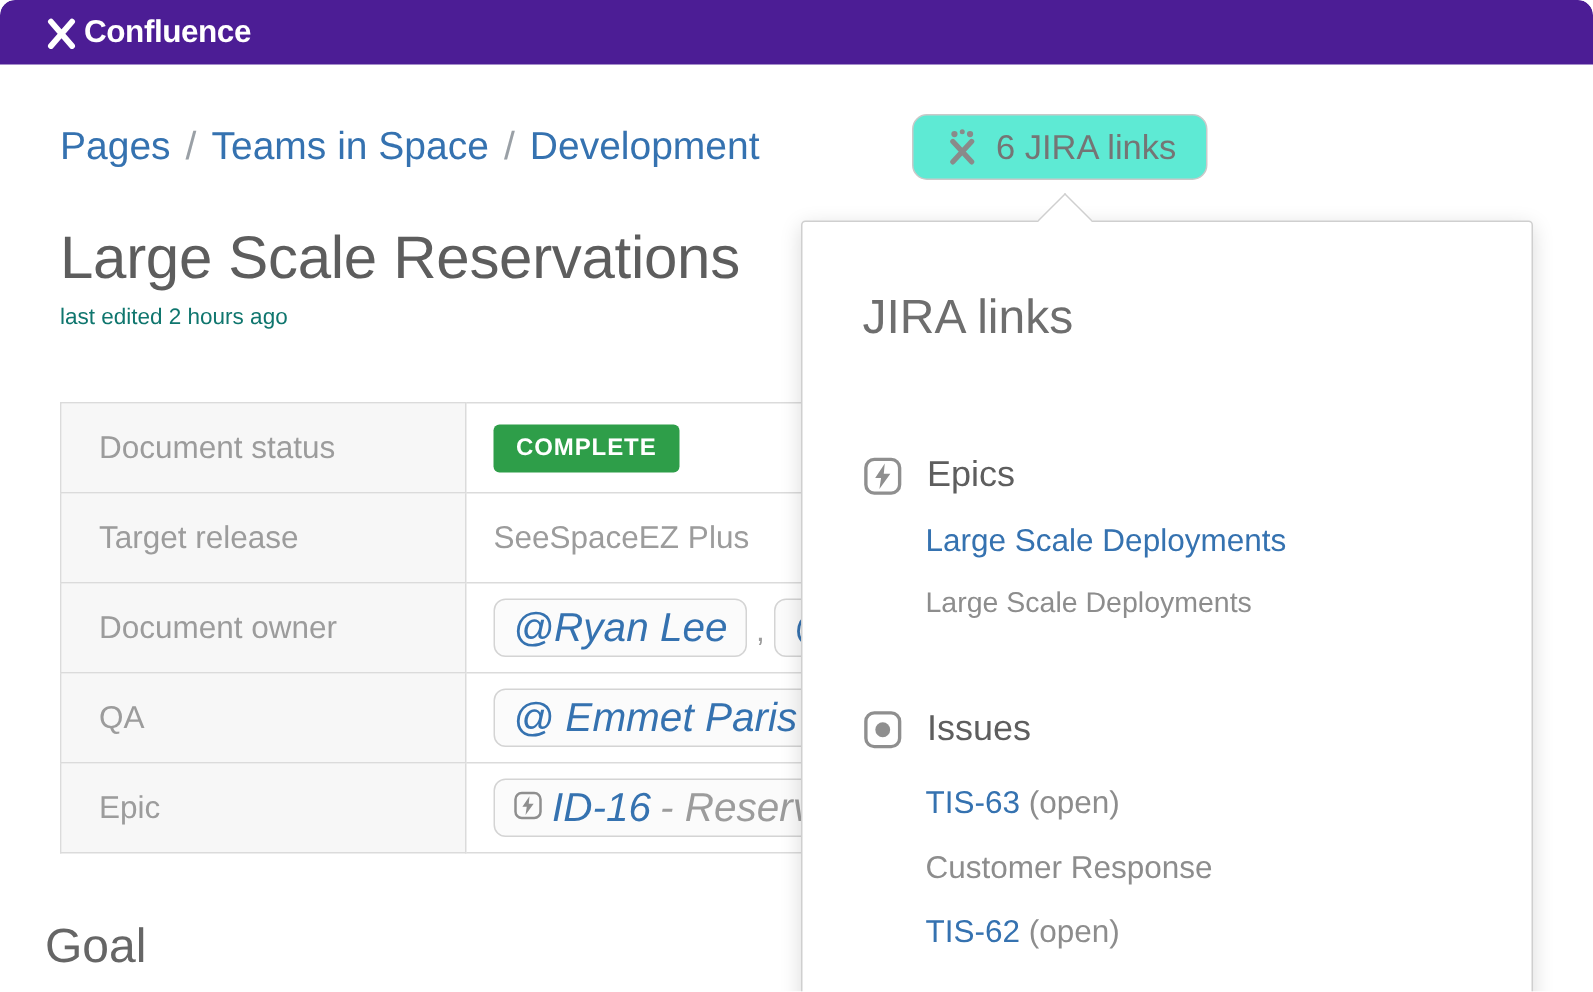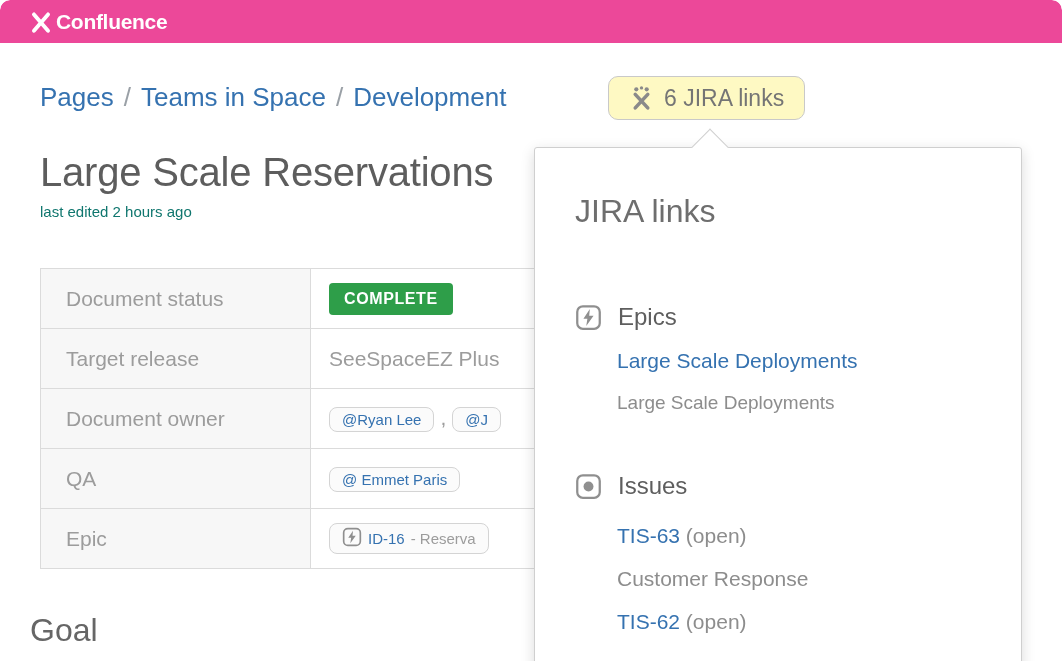--- a/index.html
+++ b/index.html
@@ -6,38 +6,38 @@
   html,body { background:#ffffff; }
   body { font-family:"Liberation Sans", sans-serif; }
   .screen{
     position:relative; width:1062px; height:661px; background:#fff;
     overflow:hidden; border-radius:10px 10px 0 0;
   }
 
   
   .topbar{
     position:absolute; top:0; left:0; width:1062px; height:43px;
-    background:#ec4899; border-radius:10px 10px 0 0;
+    background:#4c1d95; border-radius:10px 10px 0 0;
     display:flex; align-items:center; padding-left:28px;
   }
   .logo{ display:flex; align-items:center; gap:2px; }
   .logo svg{ display:block; }
   .logo-text{ color:#fff; font-size:21px; font-weight:bold; letter-spacing:-0.3px; }
 
   
   .breadcrumb{
     position:absolute; left:40px; top:82px; font-size:26px; white-space:nowrap;
   }
   .breadcrumb a{ color:#3572b0; text-decoration:none; cursor:pointer; }
   .crumb-sep{ color:#9aa0a6; margin:0 10px; }
 
   .jira-links-btn{
     position:absolute; left:608px; top:76px; height:44px;
     display:inline-flex; align-items:center; gap:10px; padding:0 20px;
-    background:#fef9c3; border:1px solid #c9c9c9; border-radius:10px;
+    background:#5eead4; border:1px solid #c9c9c9; border-radius:10px;
     font-size:23px; color:#757575; cursor:pointer;
   }
   .jira-links-btn svg{ display:block; }
 
   
   .page-title{
     position:absolute; left:40px; top:150px; font-size:40px; font-weight:400;
     color:#5d5d5d; letter-spacing:-0.2px;
   }
   .last-edited{
@@ -57,21 +57,21 @@
     width:270px; background:#f7f7f7; color:#9c9c9c; padding-left:25px;
   }
   .props td.val{ color:#9c9c9c; padding-left:18px; background:#fff; }
   .status-badge{
     display:inline-block; background:#2e9e49; color:#fff; font-size:16px;
     font-weight:bold; letter-spacing:0.6px; padding:7px 15px; border-radius:4px;
   }
   .pill{
     display:inline-flex; align-items:center; gap:6px;
     border:1px solid #d4d4d4; background:#fbfbfb; border-radius:8px;
-    padding:3px 12px; color:#3572b0; font-size:15px; cursor:pointer;
+    padding:3px 12px; color:#3572b0; font-size:27px; cursor:pointer;font-style:italic;
   }
   .pill .gray{ color:#9c9c9c; }
   .mention-sep{ color:#9c9c9c; margin:0 6px; }
 
   .goal-heading{
     position:absolute; left:30px; top:612px; font-size:32px; font-weight:400;
     color:#666666;
   }
 
   

